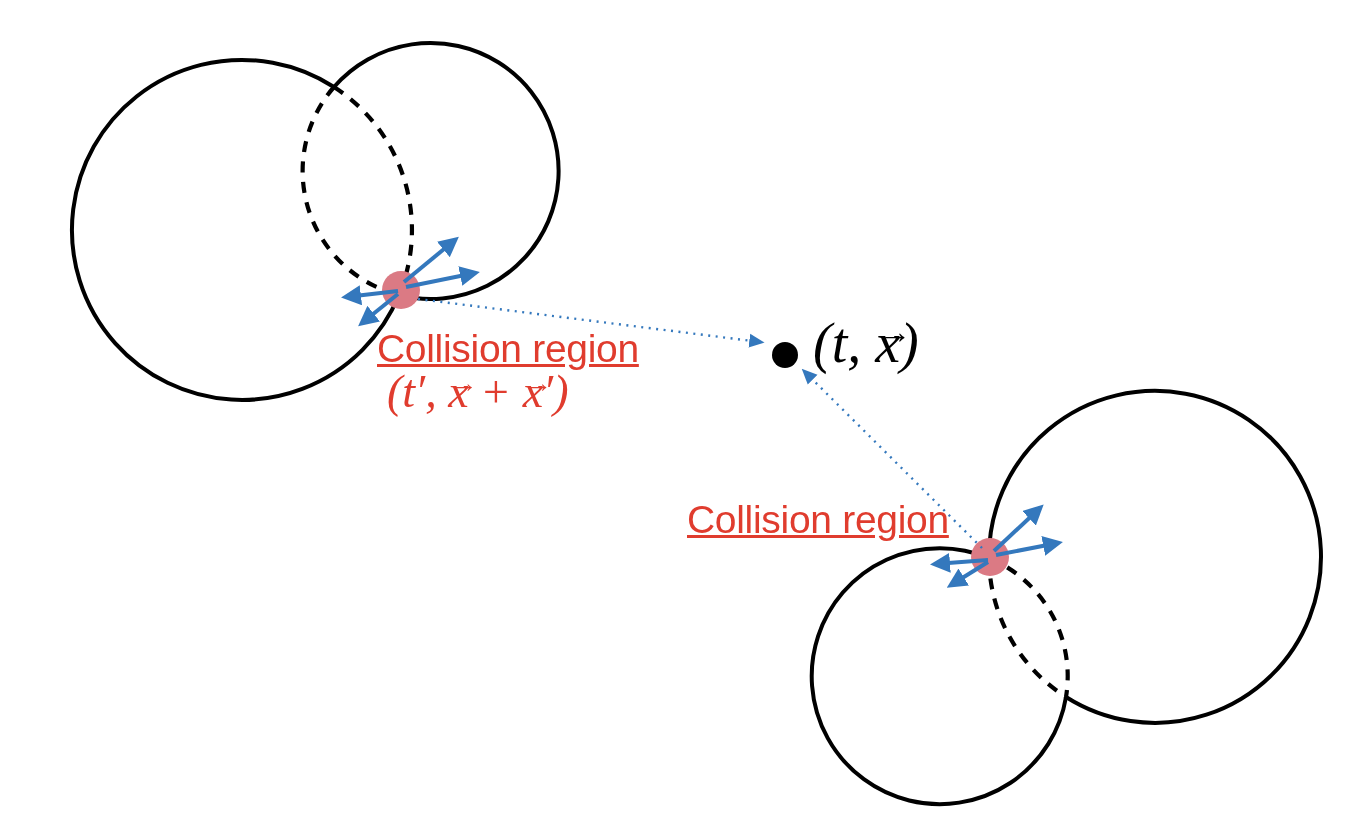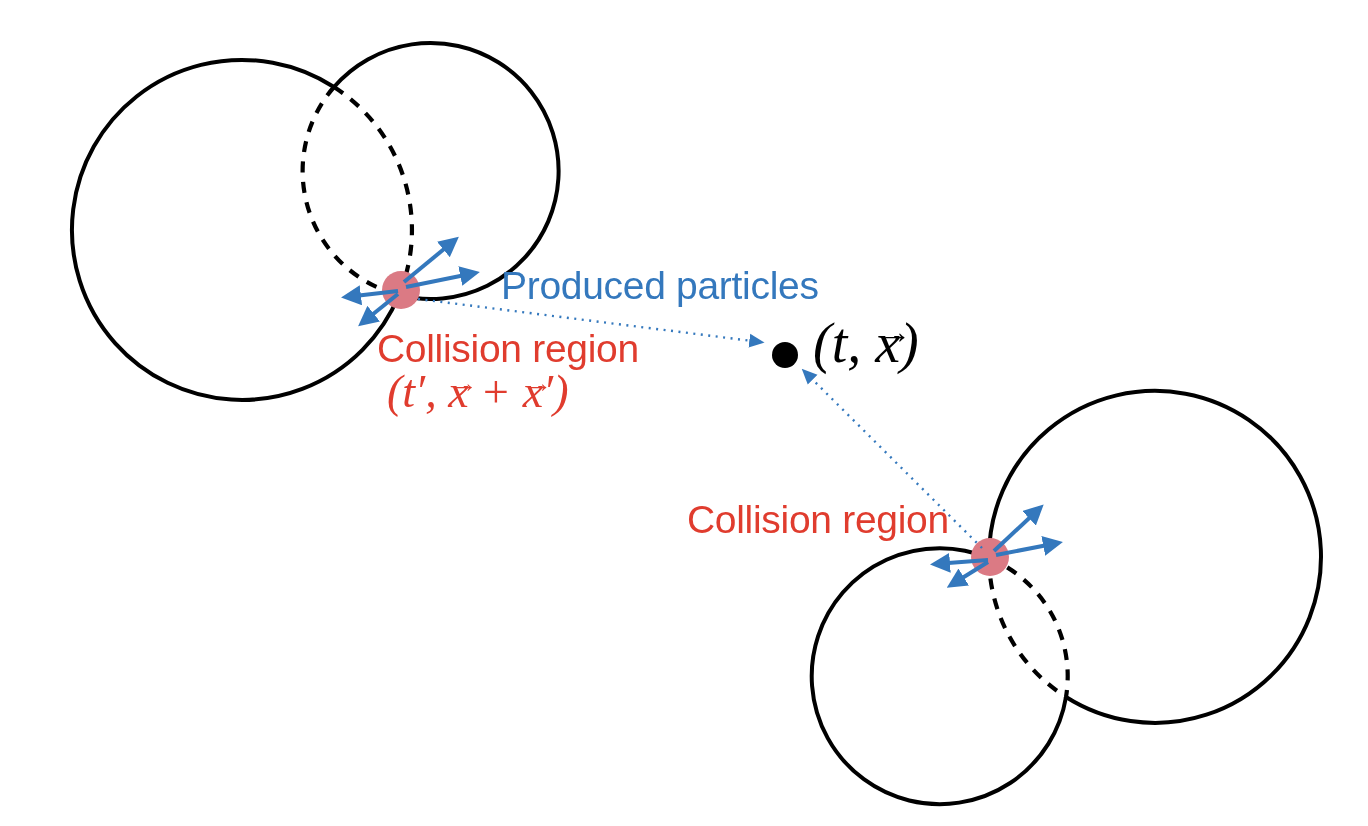--- a/index.html
+++ b/index.html
@@ -54,21 +54,21 @@
     position: absolute;
     white-space: nowrap;
     line-height: 1.05;
   }
   .lbl-sans {
     font-family: "Liberation Sans", sans-serif;
     font-size: 39px;
     letter-spacing: -0.3px;
   }
   .lbl-blue { color: var(--particle_blue); }
-  .lbl-red { color: var(--label_red); }
+  .lbl-red { color: var(--label_red); text-decoration: underline; }
   .lbl-math {
     font-family: "Liberation Serif", "DejaVu Serif", serif;
     font-style: italic;
   }
   #lbl-math-left { left: 387px; top: 368px; font-size: 46px; color: var(--label_red); }
   #lbl-math-center { left: 813px; top: 314px; font-size: 56px; color: var(--ink_black); }
   #lbl-produced { left: 501px; top: 266px; }
   #lbl-coll-left { left: 377px; top: 329px; }
   #lbl-coll-right { left: 687px; top: 500px; }
 
@@ -133,21 +133,20 @@
         <line x1="988" y1="562" x2="951" y2="585" class="particle-arrow" marker-end="url(#ah)"></line>
       </g>
     </g>
 
     <line x1="418" y1="299" x2="760" y2="342" class="emission-line" marker-end="url(#ah-dot)"></line>
     <line x1="982" y1="548" x2="805" y2="372" class="emission-line" marker-end="url(#ah-dot)"></line>
 
     <circle cx="785" cy="355" r="13" class="obs-dot"></circle>
   </svg>
 
-  <div id="lbl-produced" class="lbl lbl-sans lbl-blue">Produced particles</div>
 
   <div id="lbl-coll-left" class="lbl lbl-sans lbl-red">Collision region</div>
 
   <div id="lbl-math-left" class="lbl lbl-math">
     <span>(t′, </span><span class="vec"><span class="arr">→</span><span>x</span></span><span> + </span><span class="vec"><span class="arr">→</span><span>x</span></span><span>′)</span>
   </div>
 
   <div id="lbl-math-center" class="lbl lbl-math">
     <span>(t, </span><span class="vec"><span class="arr">→</span><span>x</span></span><span>)</span>
   </div>

